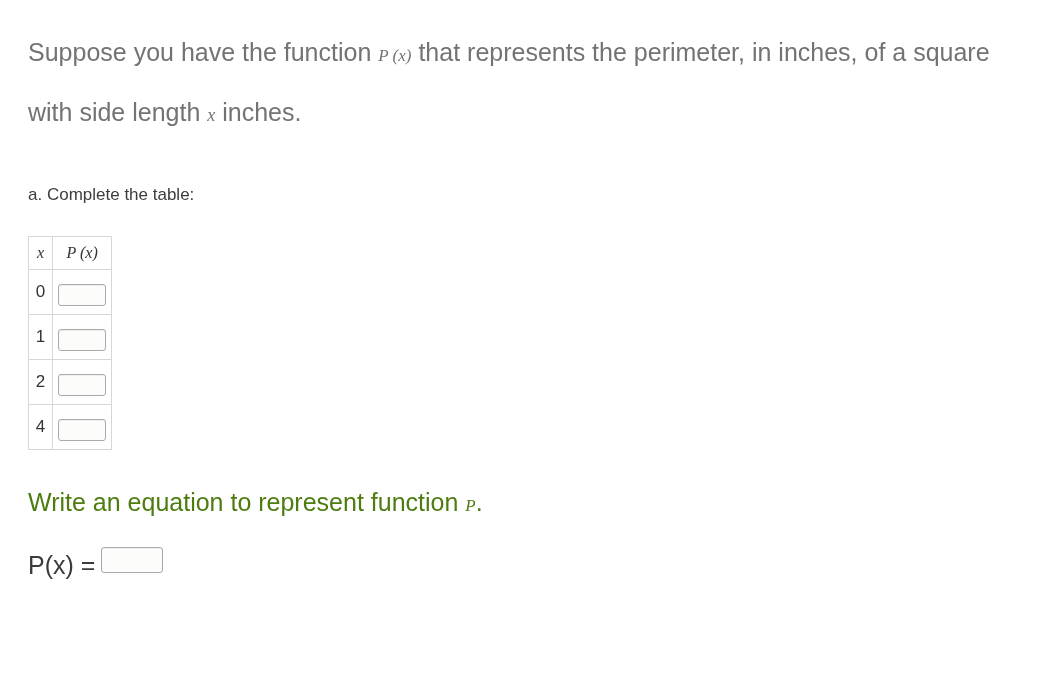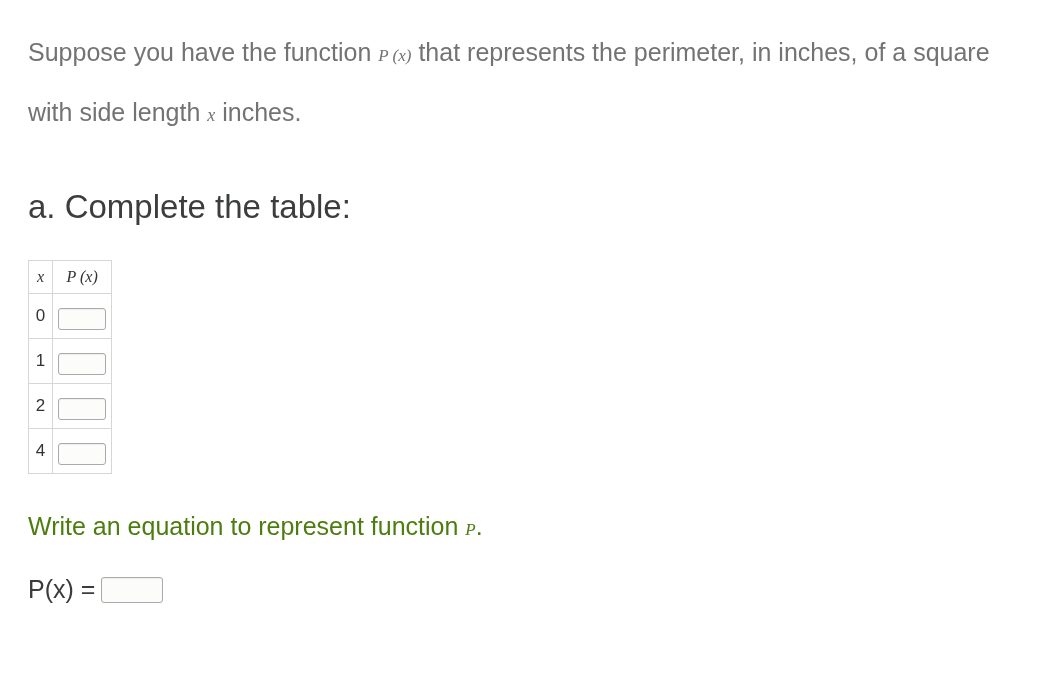--- a/index.html
+++ b/index.html
@@ -27,21 +27,21 @@
       font-style: italic;
       font-size: 17px;
       vertical-align: baseline;
     }
     .math-italic-body {
       font-family: "Times New Roman", Times, serif;
       font-style: italic;
       font-size: 18px;
     }
     .part-label {
-      font-size: 33px;
+      font-size: 17px;
       color: #3c3d3d;
       margin-bottom: 28px;
       font-weight: 400;
     }
     table.data-table {
       border-collapse: collapse;
       margin-bottom: 34px;
     }
     table.data-table th,
     table.data-table td {
@@ -81,21 +81,20 @@
     .write-equation {
       font-size: 25px;
       color: #4d7c0f;
       margin-bottom: 26px;
       font-weight: 400;
     }
     .equation-line {
       font-size: 25px;
       color: #3b3b3b;
       display: flex;
-      align-items: center;
       gap: 6px;
       font-weight: 400;
     }
     input.equation-input {
       width: 62px;
       height: 26px;
       border: 1px solid #aaa;
       border-radius: 3px;
       background: #fcfcfb;
       padding: 2px 4px;

